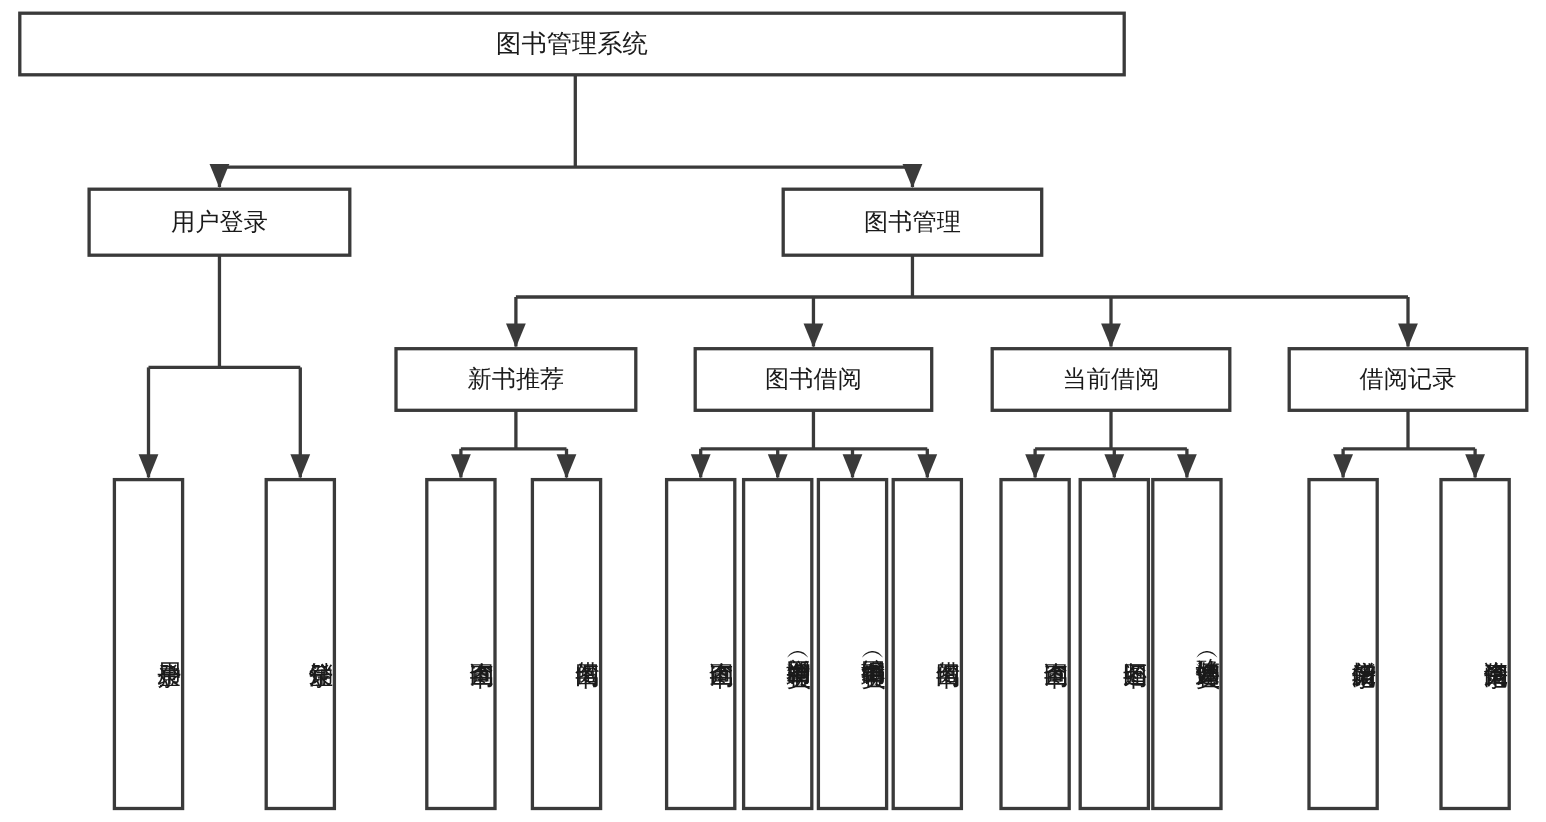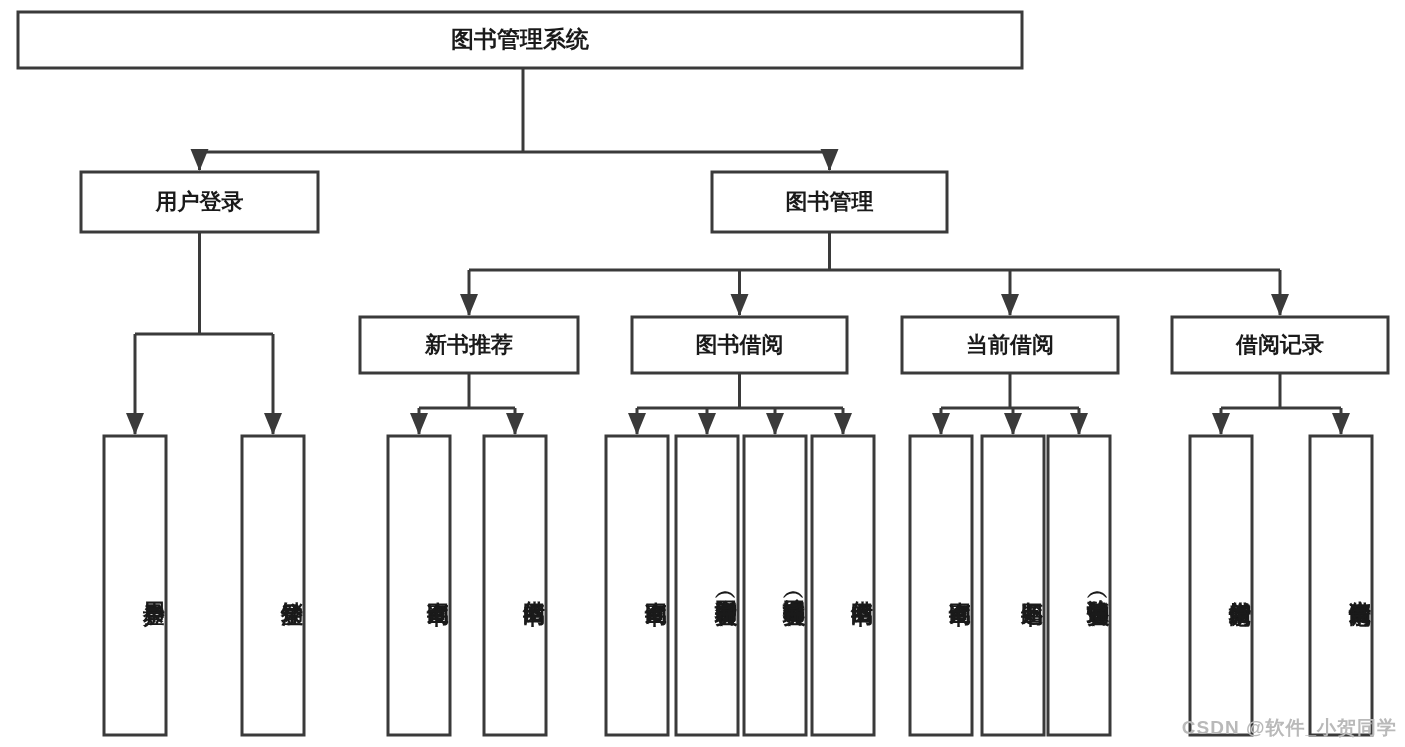--- a/index.html
+++ b/index.html
@@ -1,18 +1,18 @@
 <!DOCTYPE html>
 <html><head>
 <meta charset="utf-8">
 <style>
   html,body{margin:0;padding:0;background:#ffffff;}
   body{width:1405px;height:747px;overflow:hidden;
        font-family:"Liberation Sans","DejaVu Sans",sans-serif;}
-  #diagram-root{position:relative;width:1405px;height:747px;background:#fff;font-weight:bold;}
+  #diagram-root{position:relative;width:1405px;height:747px;background:#fff;}
   svg#tree{position:absolute;left:0;top:0;width:1405px;height:747px;}
   .node-box{fill:#ffffff;stroke:#3a3a3a;stroke-width:3;}
   .conn{stroke:#3a3a3a;stroke-width:3;fill:none;}
   .arrow-head{fill:#3a3a3a;}
   .node-label{fill:#1a1a1a;font-family:"Liberation Sans","DejaVu Sans",sans-serif;
               font-size:22px;text-anchor:middle;dominant-baseline:middle;}
   .node-label.root{font-size:23px;}
   .leaf-label{position:absolute;
               font-size:22px;color:#1a1a1a;line-height:1.06;
               writing-mode:vertical-rl;text-orientation:upright;
@@ -127,14 +127,13 @@
       <div class="leaf-label" style="left: 676px; top: 442px; width: 62px; height: 287px;">新增图书（管理员）</div>
       <div class="leaf-label" style="left: 744px; top: 442px; width: 62px; height: 287px;">编辑图书（管理员）</div>
       <div class="leaf-label" style="left: 812px; top: 442px; width: 62px; height: 287px;">借阅图书</div>
       <div class="leaf-label" style="left: 910px; top: 442px; width: 62px; height: 287px;">查询图书</div>
       <div class="leaf-label" style="left: 982px; top: 442px; width: 62px; height: 287px;">归还图书</div>
       <div class="leaf-label" style="left: 1048px; top: 442px; width: 62px; height: 287px;">确认归还（管理员）</div>
       <div class="leaf-label" style="left: 1190px; top: 442px; width: 62px; height: 287px;">新增借阅记录</div>
       <div class="leaf-label" style="left: 1310px; top: 442px; width: 62px; height: 287px;">查询借阅记录</div>
     </div>
 
-  <div class="watermark">CSDN @软件_小贺同学</div>
 </div>
 
 </body></html>

